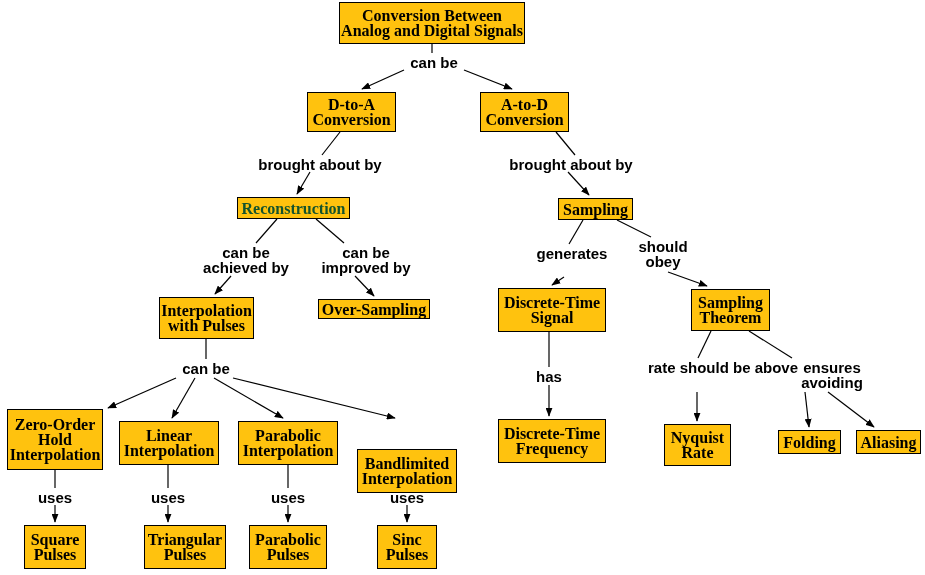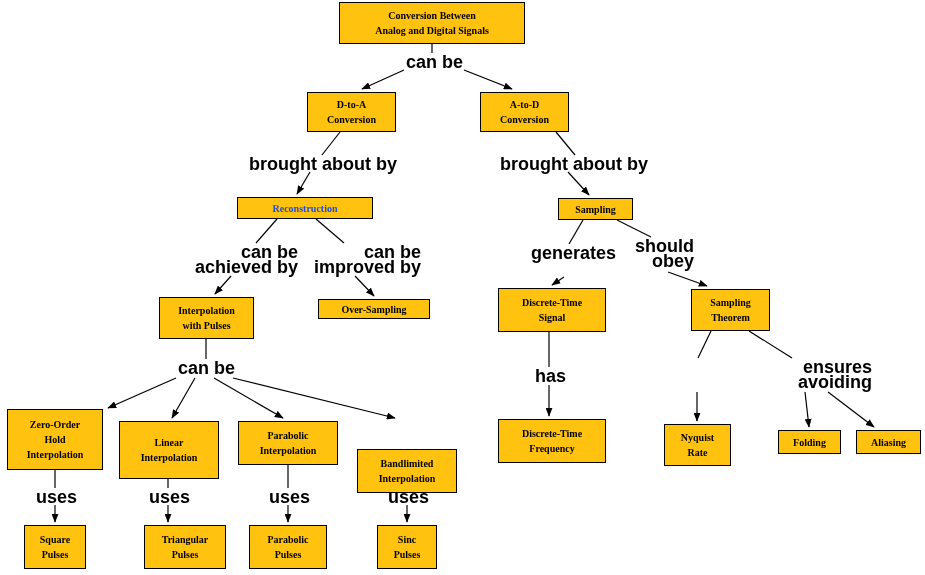--- a/index.html
+++ b/index.html
@@ -25,40 +25,40 @@
     pointer-events: none;
   }
   .node {
     position: absolute;
     box-sizing: border-box;
     background: #FFC20E;
     border: 1px solid #000000;
     color: #000000;
     font-family: "Liberation Serif", "DejaVu Serif", serif;
     font-weight: bold;
-    font-size: 10px;
+    font-size: 16px;
     line-height: 15px;
     text-align: center;
     display: flex;
     flex-direction: column;
     align-items: center;
     justify-content: center;
     padding: 2px 5px;
     white-space: nowrap;
     z-index: 2;
   }
   .node .ln { display: block; }
   .edge-label {
     position: absolute;
     color: #000000;
     font-family: "Liberation Sans", "DejaVu Sans", sans-serif;
     font-weight: bold;
-    font-size: 18px;
+    font-size: 15px;
     line-height: 15px;
-    text-align: right;
+    text-align: center;
     white-space: nowrap;
     background: transparent;
     z-index: 3;
   }
   .edge-label .ln { display: block; }
 </style>
 </head>
 <body>
 
 <div id="canvas">
@@ -114,21 +114,21 @@
         <span class="ln">Analog and Digital Signals</span>
       </div>
       <div class="node" style="left: 307px; top: 92px; width: 89px; height: 40px; background: rgb(255, 194, 14); border-color: rgb(0, 0, 0); color: rgb(0, 0, 0);">
         <span class="ln">D-to-A</span>
         <span class="ln">Conversion</span>
       </div>
       <div class="node" style="left: 480px; top: 92px; width: 89px; height: 40px; background: rgb(255, 194, 14); border-color: rgb(0, 0, 0); color: rgb(0, 0, 0);">
         <span class="ln">A-to-D</span>
         <span class="ln">Conversion</span>
       </div>
-      <div class="node" style="left: 237px; top: 197px; width: 136px; height: 22px; background: rgb(255, 194, 14); border-color: rgb(0, 0, 0); color: #1d4ed8;">
+      <div class="node" style="left: 237px; top: 197px; width: 113px; height: 22px; background: rgb(255, 194, 14); border-color: rgb(0, 0, 0); color: #14532d;">
         <span class="ln">Reconstruction</span>
       </div>
       <div class="node" style="left: 558px; top: 198px; width: 75px; height: 22px; background: rgb(255, 194, 14); border-color: rgb(0, 0, 0); color: rgb(0, 0, 0);">
         <span class="ln">Sampling</span>
       </div>
       <div class="node" style="left: 159px; top: 297px; width: 95px; height: 42px; background: rgb(255, 194, 14); border-color: rgb(0, 0, 0); color: rgb(0, 0, 0);">
         <span class="ln">Interpolation</span>
         <span class="ln">with Pulses</span>
       </div>
       <div class="node" style="left: 318px; top: 299px; width: 112px; height: 20px; background: rgb(255, 194, 14); border-color: rgb(0, 0, 0); color: rgb(0, 0, 0);">
@@ -140,21 +140,21 @@
       </div>
       <div class="node" style="left: 691px; top: 289px; width: 79px; height: 42px; background: rgb(255, 194, 14); border-color: rgb(0, 0, 0); color: rgb(0, 0, 0);">
         <span class="ln">Sampling</span>
         <span class="ln">Theorem</span>
       </div>
       <div class="node" style="left: 7px; top: 409px; width: 96px; height: 61px; background: rgb(255, 194, 14); border-color: rgb(0, 0, 0); color: rgb(0, 0, 0);">
         <span class="ln">Zero-Order</span>
         <span class="ln">Hold</span>
         <span class="ln">Interpolation</span>
       </div>
-      <div class="node" style="left: 119px; top: 421px; width: 100px; height: 58px; background: rgb(255, 194, 14); border-color: rgb(0, 0, 0); color: rgb(0, 0, 0);">
+      <div class="node" style="left: 119px; top: 421px; width: 100px; height: 44px; background: rgb(255, 194, 14); border-color: rgb(0, 0, 0); color: rgb(0, 0, 0);">
         <span class="ln">Linear</span>
         <span class="ln">Interpolation</span>
       </div>
       <div class="node" style="left: 238px; top: 421px; width: 100px; height: 44px; background: rgb(255, 194, 14); border-color: rgb(0, 0, 0); color: rgb(0, 0, 0);">
         <span class="ln">Parabolic</span>
         <span class="ln">Interpolation</span>
       </div>
       <div class="node" style="left: 357px; top: 421px; width: 100px; height: 44px; background: rgb(255, 194, 14); border-color: rgb(0, 0, 0); color: rgb(0, 0, 0); margin-top: 28px;">
         <span class="ln">Bandlimited</span>
         <span class="ln">Interpolation</span>
@@ -215,20 +215,21 @@
         <span class="ln">should</span>
         <span class="ln">obey</span>
       </div>
       <div class="edge-label" style="left: 177px; top: 361px; width: 58px;">
         <span class="ln">can be</span>
       </div>
       <div class="edge-label" style="left: 532px; top: 369px; width: 34px;">
         <span class="ln">has</span>
       </div>
       <div class="edge-label" style="left: 632px; top: 360px; width: 182px;">
+        <span class="ln">rate should be above</span>
       </div>
       <div class="edge-label" style="left: 792px; top: 360px; width: 80px;">
         <span class="ln">ensures</span>
         <span class="ln">avoiding</span>
       </div>
       <div class="edge-label" style="left: 33px; top: 490px; width: 44px;">
         <span class="ln">uses</span>
       </div>
       <div class="edge-label" style="left: 146px; top: 490px; width: 44px;">
         <span class="ln">uses</span>

